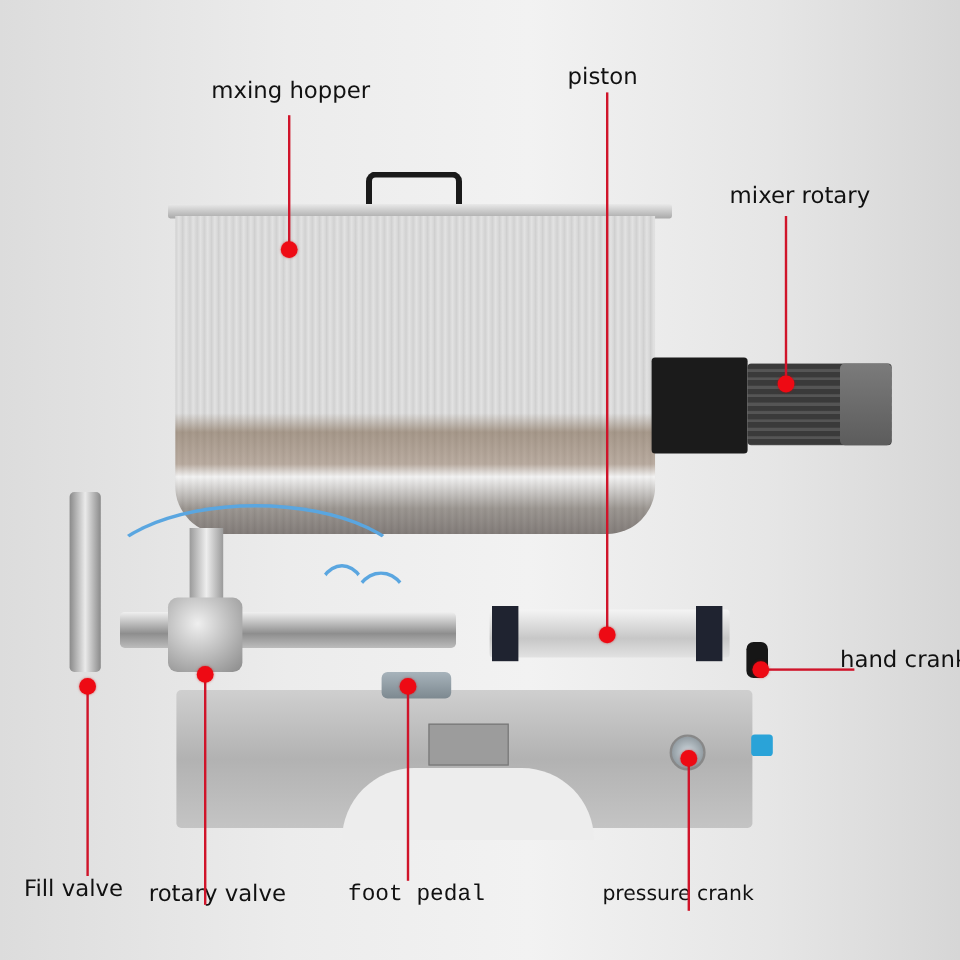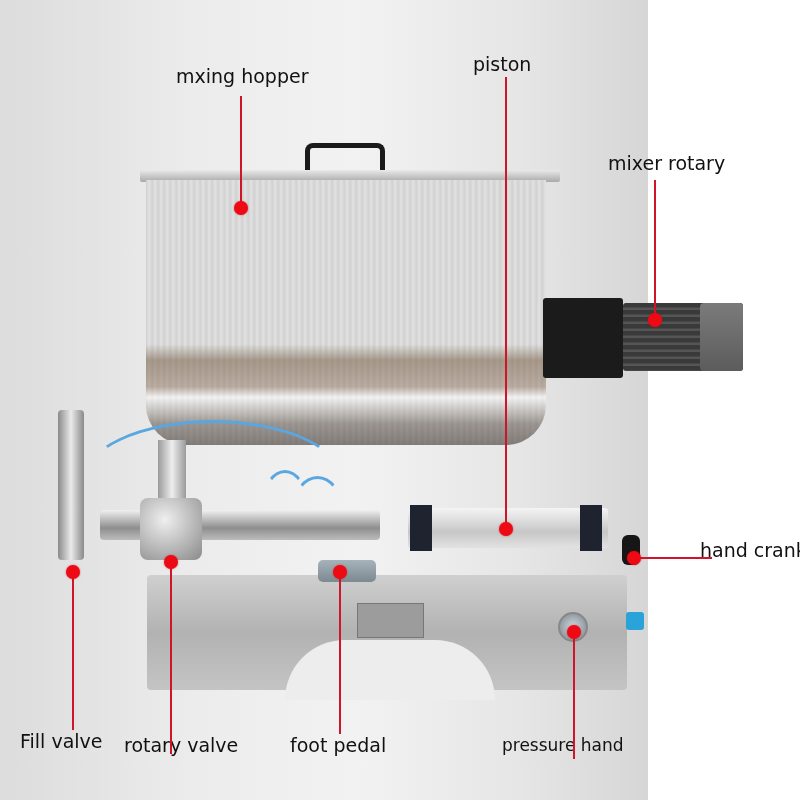--- a/index.html
+++ b/index.html
@@ -1,17 +1,17 @@
 <!DOCTYPE html>
 <html><head>
 <meta charset="utf-8">
 <style>
   html, body { margin:0; padding:0; }
   body { width:800px; height:800px; overflow:hidden; font-family:"DejaVu Sans", sans-serif; }
-  .stage { position:relative; width:648px; height:800px;
+  .stage { position:relative; width:800px; height:800px;
     background: linear-gradient(90deg, #dcdcdc 0%, #ececec 30%, #f2f2f2 55%, #e6e6e6 80%, #d6d6d6 100%); }
   .label { position:absolute; color:#111; font-size:19px; white-space:nowrap; line-height:1; }
   .line { position:absolute; background:#d0142a; }
   .dot { position:absolute; width:14px; height:14px; border-radius:50%; background:#ee0a14; box-shadow:0 0 2px rgba(200,0,0,.6); }
   .abs { position:absolute; }
   
   .hopper-lid { left:140px; top:170px; width:420px; height:12px; background:linear-gradient(#e9e9e9,#a9a9a9); border-radius:2px; }
   .hopper { left:146px; top:180px; width:400px; height:265px;
     background:
       linear-gradient(180deg, rgba(255,255,255,0) 0%, rgba(255,255,255,0) 62%, rgba(120,95,70,.55) 68%, rgba(140,110,85,.45) 78%, rgba(255,255,255,.6) 82%, rgba(90,80,70,.5) 92%, rgba(70,60,55,.6) 100%),
@@ -93,21 +93,21 @@
   <div class="dot" style="left:627px; top:551px;"></div>
 
   <div class="label" style="left:20px; top:732px;">Fill valve</div>
   <div class="line" style="left:72px; top:572px; width:2px; height:158px;"></div>
   <div class="dot" style="left:66px; top:565px;"></div>
 
   <div class="label" style="left:124px; top:736px;">rotary valve</div>
   <div class="line" style="left:170px; top:562px; width:2px; height:192px;"></div>
   <div class="dot" style="left:164px; top:555px;"></div>
 
-  <div class="label" style="left:290px; top:736px;">foot pedal</div>
+  <div class="label" style="left:290px; top:736px;font-family:Liberation Mono, monospace;">foot pedal</div>
   <div class="line" style="left:339px; top:572px; width:2px; height:162px;"></div>
   <div class="dot" style="left:333px; top:565px;"></div>
 
-  <div class="label" style="left:502px; top:737px; font-size:17px;">pressure hand</div>
+  <div class="label" style="left:502px; top:737px; font-size:17px;">pressure crank</div>
   <div class="line" style="left:573px; top:632px; width:2px; height:127px;"></div>
   <div class="dot" style="left:567px; top:625px;"></div>
 
 </div>
 
 </body></html>

